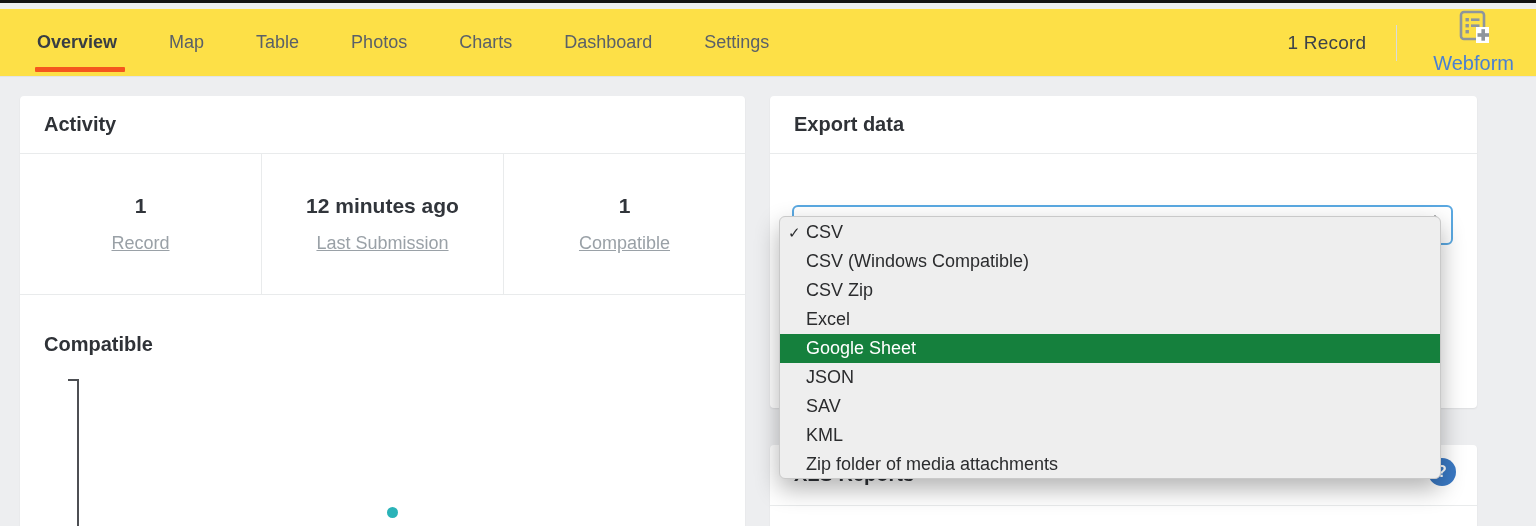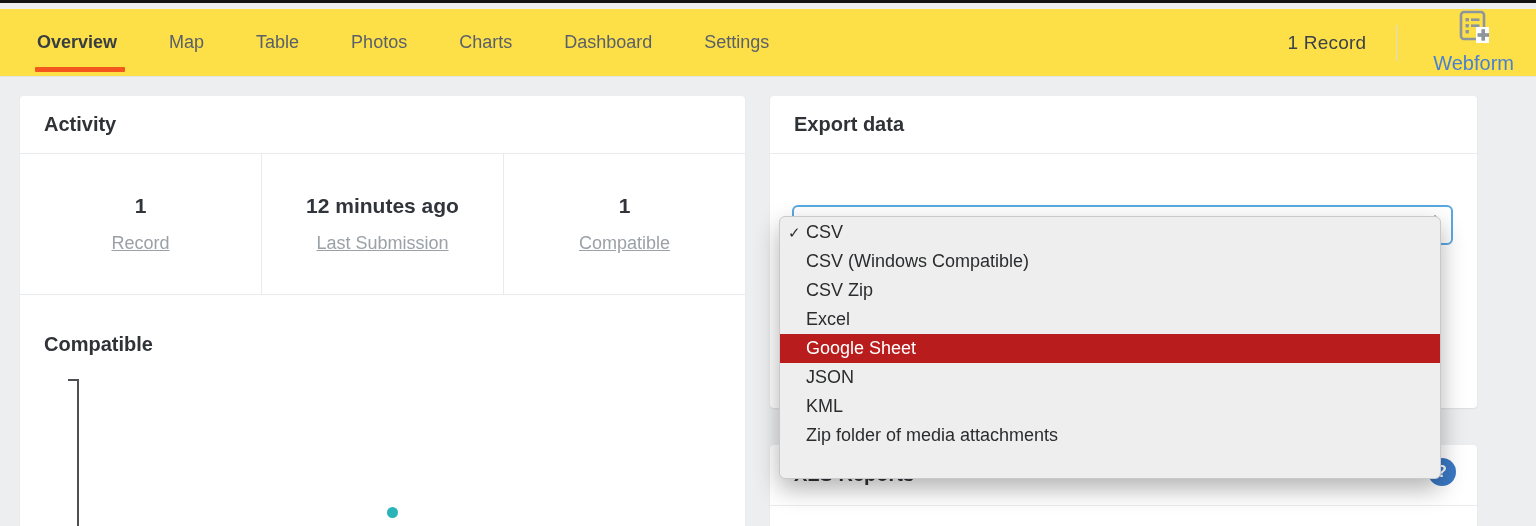--- a/index.html
+++ b/index.html
@@ -61,21 +61,21 @@
                 background:#3a79c4; color:#fff; font-size:16px; font-weight:700;
                 display:flex; align-items:center; justify-content:center; }
 
   
   .popup { position:absolute; left:779px; top:216px; width:662px; height:263px; z-index:10;
            background:#eeeeee; border:1px solid #c9c9c9; border-radius:6px; padding-top:1px;
            box-shadow:0 10px 24px rgba(0,0,0,.3); overflow:hidden; }
   .opt { position:relative; height:29px; line-height:29px; padding-left:26px;
          font-size:18px; color:#2b2c2e; white-space:nowrap; cursor:default; }
   .opt .check { position:absolute; left:8px; top:0; font-size:15px; }
-  .opt.selected { background:#b91c1c; color:#ffffff; }
+  .opt.selected { background:#15803d; color:#ffffff; }
 </style>
 </head>
 <body>
 
 <div class="screen">
 
   <div class="top-black-bar"></div>
 
   <div class="navbar">
     <div class="nav-tabs">
@@ -155,17 +155,18 @@
     <div class="xls-divider"></div>
   </div>
 
   <div class="popup">
       <div class="opt"><span class="check">✓</span>CSV</div>
       <div class="opt">CSV (Windows Compatible)</div>
       <div class="opt">CSV Zip</div>
       <div class="opt">Excel</div>
       <div class="opt selected">Google Sheet</div>
       <div class="opt">JSON</div>
+      <div class="opt">SAV</div>
       <div class="opt">KML</div>
       <div class="opt">Zip folder of media attachments</div>
     </div>
 
 </div>
 
 </body></html>

